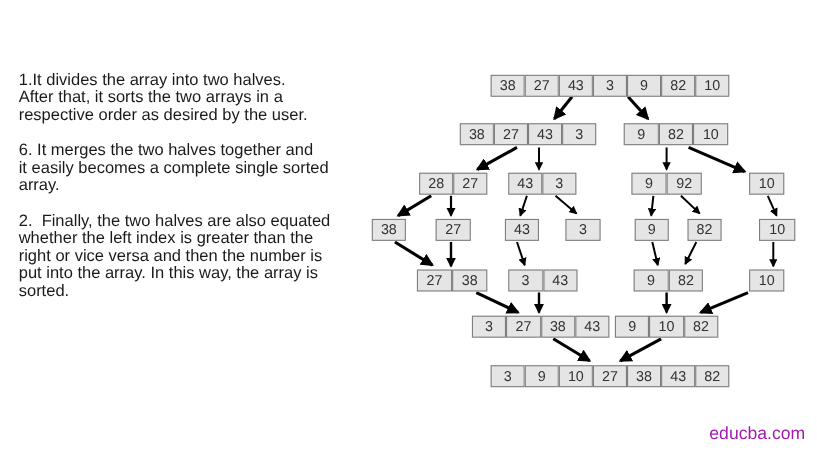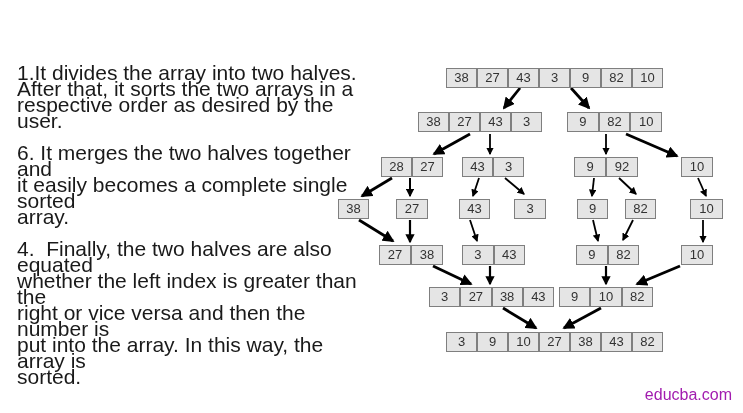--- a/index.html
+++ b/index.html
@@ -32,21 +32,21 @@
     color: #111;
     letter-spacing: 0.2px;
   }
   .notes {
     position: absolute;
     top: 65px;
     left: 17px;
     width: 340px;
   }
   .notes p {
-    font-size: 21px;
+    font-size: 15px;
     line-height: 16px;
     white-space: pre-wrap;
     margin-bottom: 16px;
     color: var(--text);
   }
   .diagram {
     position: absolute;
     top: 0; left: 0;
     width: 743px;
     height: 413px;
@@ -84,21 +84,21 @@
 <div class="page">
 
 
   <div class="notes">
     <p>1.It divides the array into two halves.
 After that, it sorts the two arrays in a
 respective order as desired by the user.</p>
     <p>6. It merges the two halves together and
 it easily becomes a complete single sorted
 array.</p>
-    <p>4.  Finally, the two halves are also equated
+    <p>2.  Finally, the two halves are also equated
 whether the left index is greater than the
 right or vice versa and then the number is
 put into the array. In this way, the array is
 sorted.</p>
   </div>
 
   <div class="diagram" id="diagram">
     <svg id="arrow-svg" class="arrow-layer" width="743" height="413">
       <defs>
         <marker id="ah" markerUnits="strokeWidth" markerWidth="4.2" markerHeight="4.2" viewBox="0 0 10 10" refX="8.5" refY="5" orient="auto">

